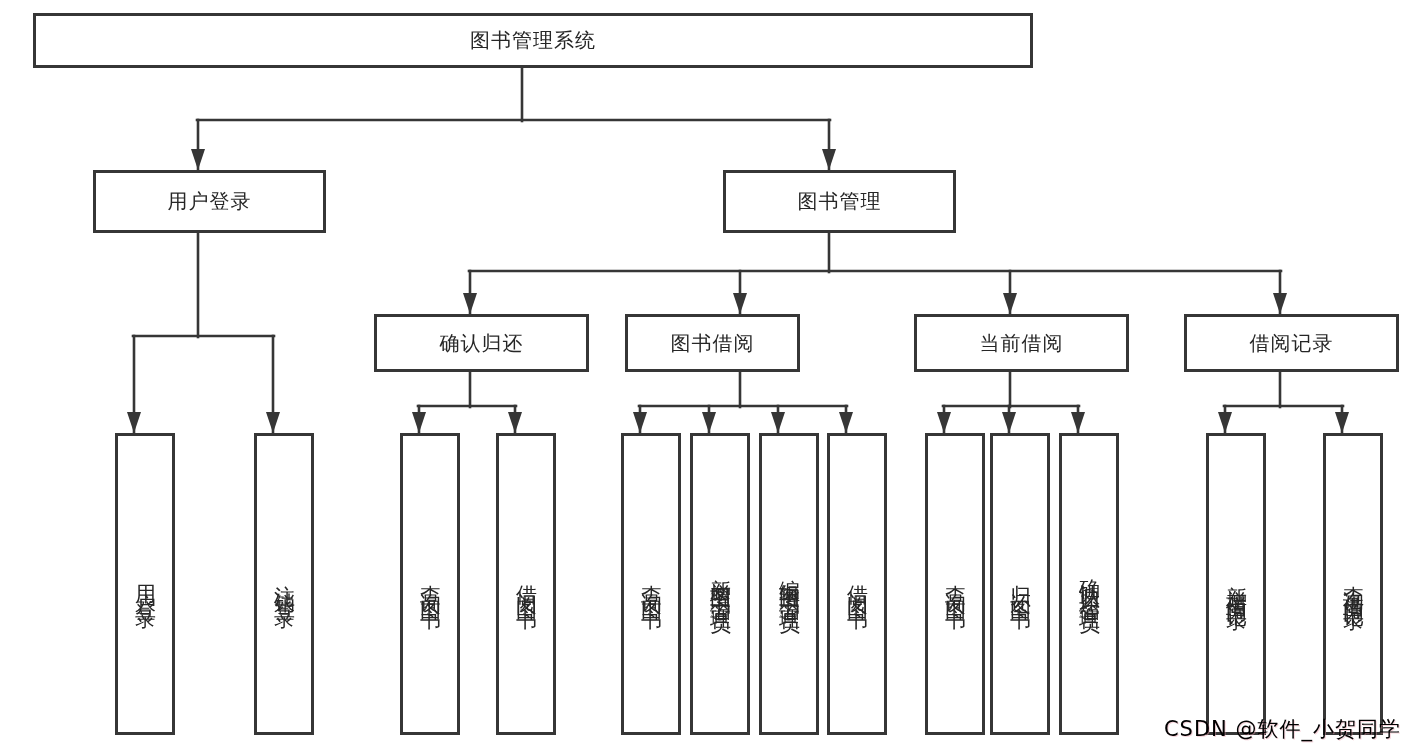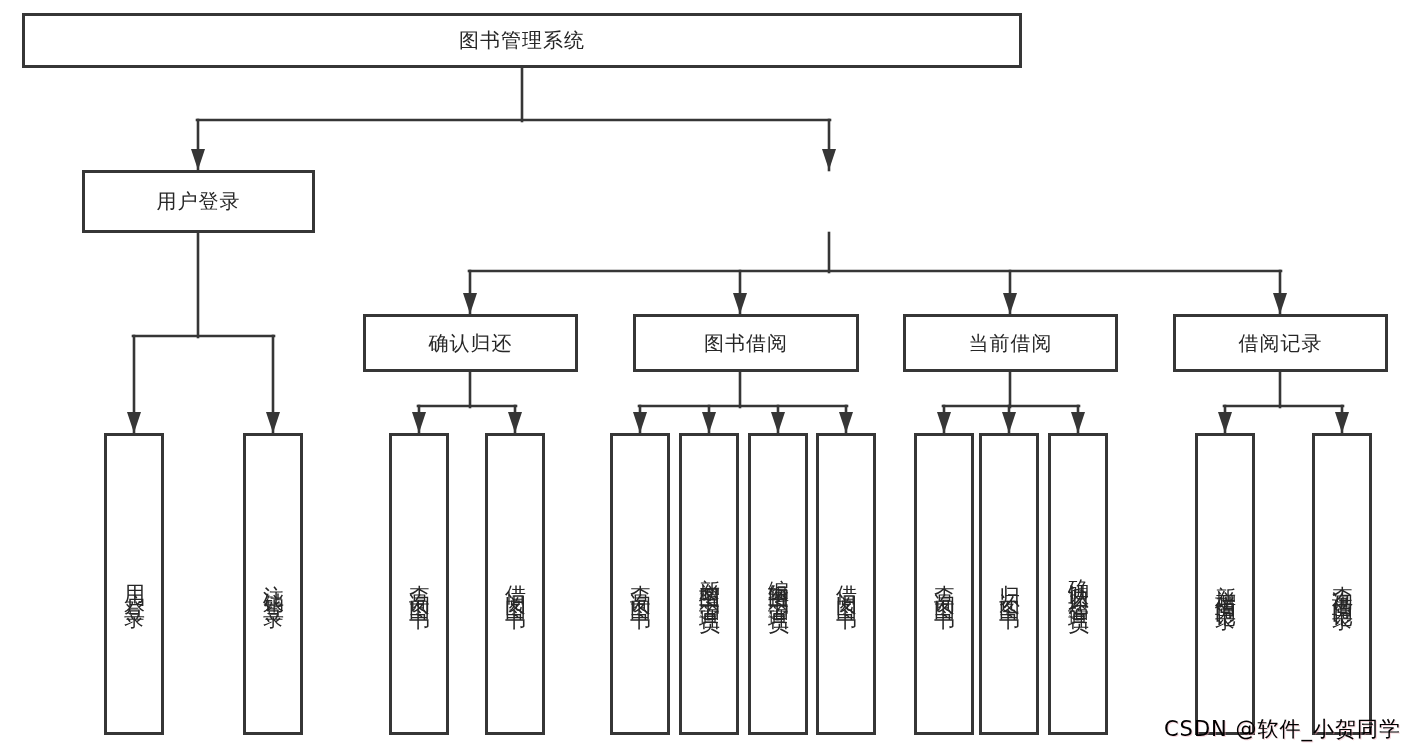--- a/index.html
+++ b/index.html
@@ -3,21 +3,21 @@
 <meta charset="utf-8">
 <style>
   html,body{margin:0;padding:0;background:#ffffff;}
   .canvas{
     position:relative;width:1405px;height:747px;background:#ffffff;overflow:hidden;
     font-family:"DejaVu Sans","Liberation Sans",sans-serif;color:#262626;
   }
   .connectors{position:absolute;left:0;top:0;}
   .box{
     position:absolute;box-sizing:border-box;background:#ffffff;
-    border:3px solid #363636;display:flex;align-items:center;justify-content:center;
+    border:3px solid #363636;display:flex;align-items:center;justify-content:center;margin-left:11px;
   }
   .hbox{font-size:20px;letter-spacing:1px;}
   .vbox{width:60px;height:302px;top:433px;}
   .vbox span{
     writing-mode:vertical-rl;font-size:21px;letter-spacing:8px;line-height:1;
     white-space:nowrap;
   }
   .vbox span.long{letter-spacing:5px;}
   .watermark{
     position:absolute;right:4px;bottom:4px;font-size:21px;color:#000000;
@@ -80,25 +80,28 @@
     </g>
   </svg>
 
   <div class="box hbox" style="left:22px;top:13px;width:1000px;height:55px">
     <span>图书管理系统</span>
   </div>
 
   <div class="box hbox" style="left:82px;top:170px;width:233px;height:63px">
     <span>用户登录</span>
   </div>
+  <div class="box hbox" style="left:712px;top:170px;width:233px;height:63px">
+    <span>图书管理</span>
+  </div>
 
   <div class="box hbox" style="left:363px;top:314px;width:215px;height:58px">
     <span>确认归还</span>
   </div>
-  <div class="box hbox" style="left:633px;top:314px;width:226px;height:58px">
+  <div class="box hbox" style="left:614px;top:314px;width:175px;height:58px">
     <span>图书借阅</span>
   </div>
   <div class="box hbox" style="left:903px;top:314px;width:215px;height:58px">
     <span>当前借阅</span>
   </div>
   <div class="box hbox" style="left:1173px;top:314px;width:215px;height:58px">
     <span>借阅记录</span>
   </div>
 
   <div class="box vbox" style="left:104px">

